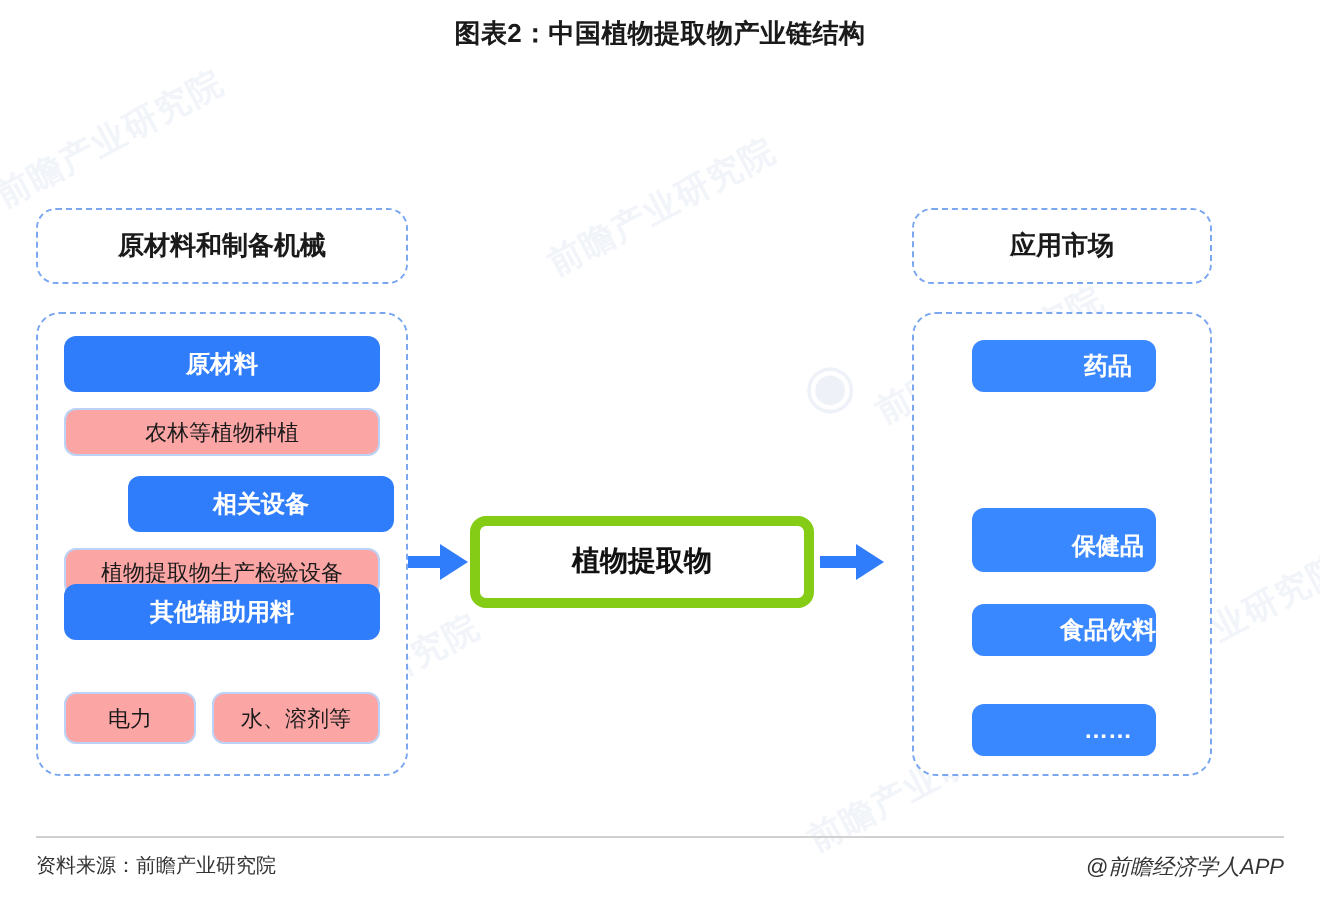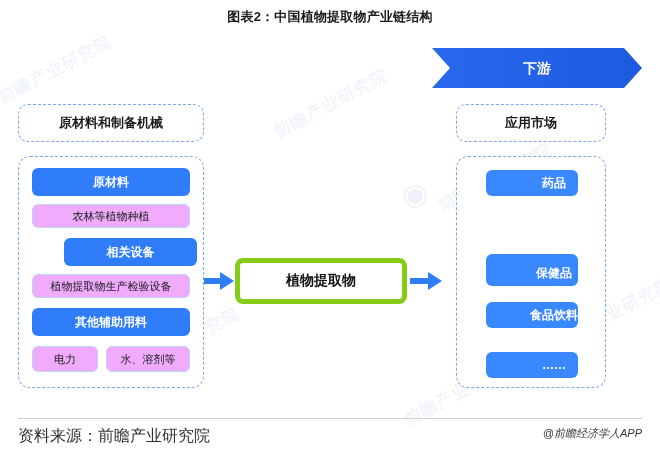--- a/index.html
+++ b/index.html
@@ -119,21 +119,21 @@
     text-align: center;
     font-size: 12px;
   }
   .pill.solid {
     background: #2f7dfb;
     color: #ffffff;
     font-weight: bold;
     border: none;
   }
   .pill.light {
-    background: #f0abfc;
+    background: #fca5a5;
     color: #1a1a1a;
     border: 1px solid #bcd2f7;
     font-weight: normal;
     font-size: 11px;
   }
   .pill.solid-soft {
     background: #3a88ff;
     color: #ffffff;
     font-weight: bold;
     border: none;
@@ -186,21 +186,21 @@
     position: absolute;
     left: 18px;
     top: 418px;
     width: 624px;
     border-top: 1px solid #d0d0d0;
   }
   .source {
     position: absolute;
     left: 18px;
     top: 426px;
-    font-size: 16px;
+    font-size: 10px;
     color: #333;
   }
   .credit {
     position: absolute;
     right: 18px;
     top: 426px;
     font-size: 11px;
     color: #333;
     font-style: italic;
   }
@@ -212,32 +212,31 @@
 
 <div class="wm" style="left:-8px; top:58px;">前瞻产业研究院</div>
 <div class="wm" style="left:268px; top:92px;">前瞻产业研究院</div>
 <div class="wm" style="left:432px; top:166px;">前瞻产业研究院</div>
 <div class="wm" style="left:552px; top:300px;">前瞻产业研究院</div>
 <div class="wm" style="left:398px; top:380px;">前瞻产业研究院</div>
 <div class="wm" style="left:120px; top:330px;">前瞻产业研究院</div>
 <div class="wm-logo" style="left:402px; top:176px;">◉</div>
 
 <div class="chev-band">
-  <div class="chev c3">下游</div>
 </div>
 
 <div class="panel-head" style="left:18px; top:104px; width:186px; height:38px;">原材料和制备机械</div>
 
 <div class="dashed" style="left:18px; top:156px; width:186px; height:232px;"></div>
 
 <div class="pill solid" style="left:32px; top:168px; width:158px; height:28px;">原材料</div>
 <div class="pill light" style="left:32px; top:204px; width:158px; height:24px;">农林等植物种植</div>
 <div class="pill solid" style="left:32px; top:238px; width:133px; height:28px;margin-left:32px;">相关设备</div>
 <div class="pill light" style="left:32px; top:274px; width:158px; height:24px;">植物提取物生产检验设备</div>
-<div class="pill solid" style="left:32px; top:308px; width:158px; height:28px;">其他辅助用料</div>
+<div class="pill solid" style="left:32px; top:292px; width:158px; height:28px;">其他辅助用料</div>
 <div class="pill light" style="left:32px; top:346px; width:66px; height:26px;">电力</div>
 <div class="pill light" style="left:106px; top:346px; width:84px; height:26px;">水、溶剂等</div>
 
 <div class="arrow" style="left:204px; top:281px; width:30px;">
   <div class="shaft" style="width:18px;"></div>
   <div class="head" style="left:16px;"></div>
 </div>
 
 <div class="mid-box">植物提取物</div>
 

